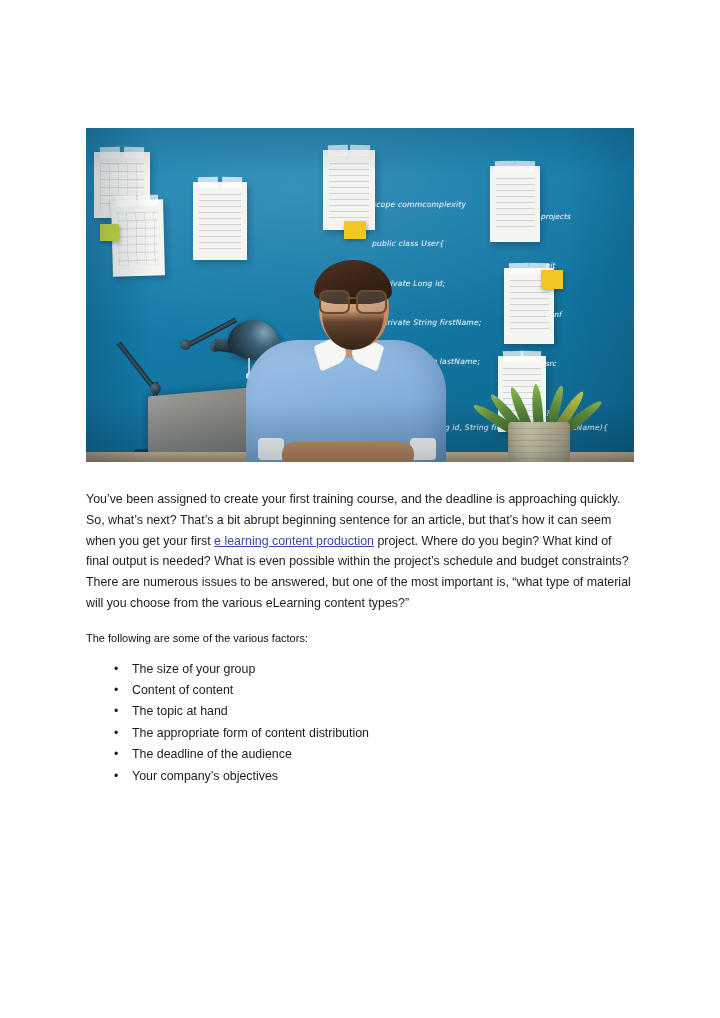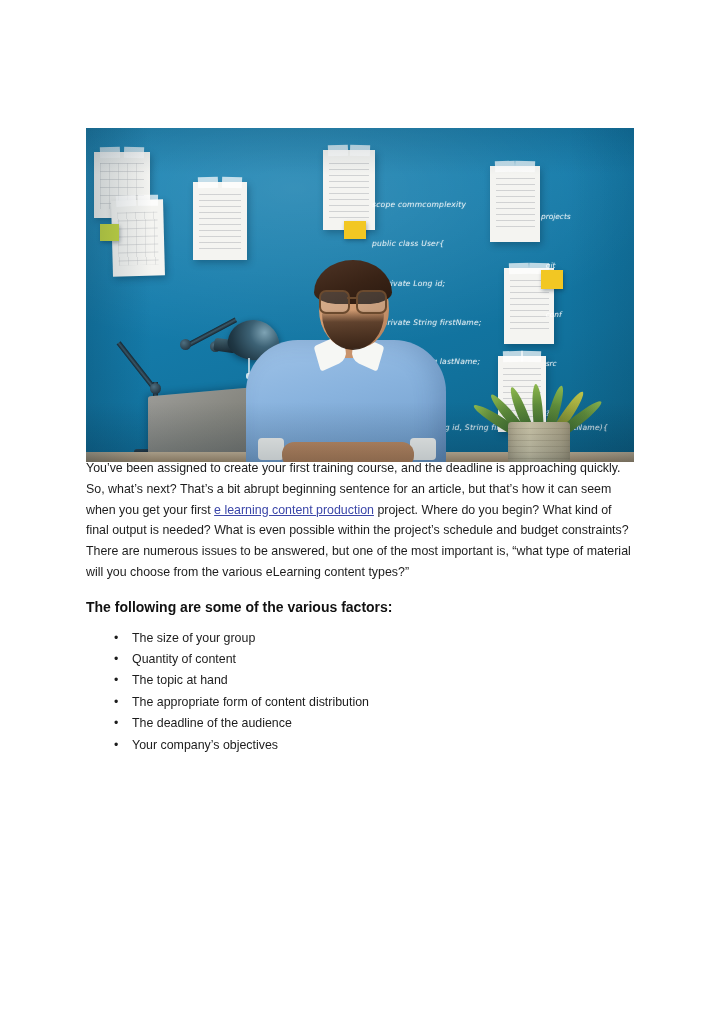--- a/index.html
+++ b/index.html
@@ -353,40 +353,40 @@
     left: 0; right: 0; bottom: 0;
     height: 10px;
     background: linear-gradient(to bottom, #cbb89a, #a8906f);
     z-index: 17;
   }
 
   
   .body-wrap {
     position: absolute;
     left: 86px;
-    top: 458px;
+    top: 489px;
     width: 548px;
   }
   p.para {
     margin: 0 0 14px 0;
     font-size: 12.4px;
     line-height: 20.8px;
     color: #1c1c1c;
     text-align: left;
   }
   p.para.tight { margin-bottom: 13px; }
   a.inline-link {
     color: #3b46a8;
     text-decoration: underline;
   }
   .lead-in {
     margin: 0 0 10px 0;
-    font-size: 14px;
+    font-size: 11px;
     line-height: 20.8px;
-    font-weight: bold;
+    font-weight: normal;
     color: #111111;
   }
   ul.factors {
     margin: 0 0 13px 0;
     padding: 0 0 0 46px;
     list-style: none;
   }
   ul.factors li {
     position: relative;
     font-size: 12.4px;
@@ -532,21 +532,21 @@
 
   <div class="body-wrap">
 
     <p class="para"><span>You’ve been assigned to create your first training course, and the deadline is approaching quickly. So, what’s next? That’s a bit abrupt beginning sentence for an article, but that’s how it can seem when you get your first </span><a class="inline-link" href="#">e learning content production</a><span> project. Where do you begin? What kind of final output is needed? What is even possible within the project’s schedule and budget constraints? There are numerous issues to be answered, but one of the most important is, “what type of material will you choose from the various eLearning content types?”</span></p>
 
 
     <p class="lead-in">The following are some of the various factors:</p>
 
     <ul class="factors">
       <li><span class="bullet-dot">•</span><span>The size of your group</span></li>
-      <li><span class="bullet-dot">•</span><span>Quantity of content</span></li>
+      <li><span class="bullet-dot">•</span><span>Content of content</span></li>
       <li><span class="bullet-dot">•</span><span>The topic at hand</span></li>
       <li><span class="bullet-dot">•</span><span>The appropriate form of content distribution</span></li>
       <li><span class="bullet-dot">•</span><span>The deadline of the audience</span></li>
       <li><span class="bullet-dot">•</span><span>Your company’s objectives</span></li>
     </ul>
 
   </div>
 
 </div>
 

